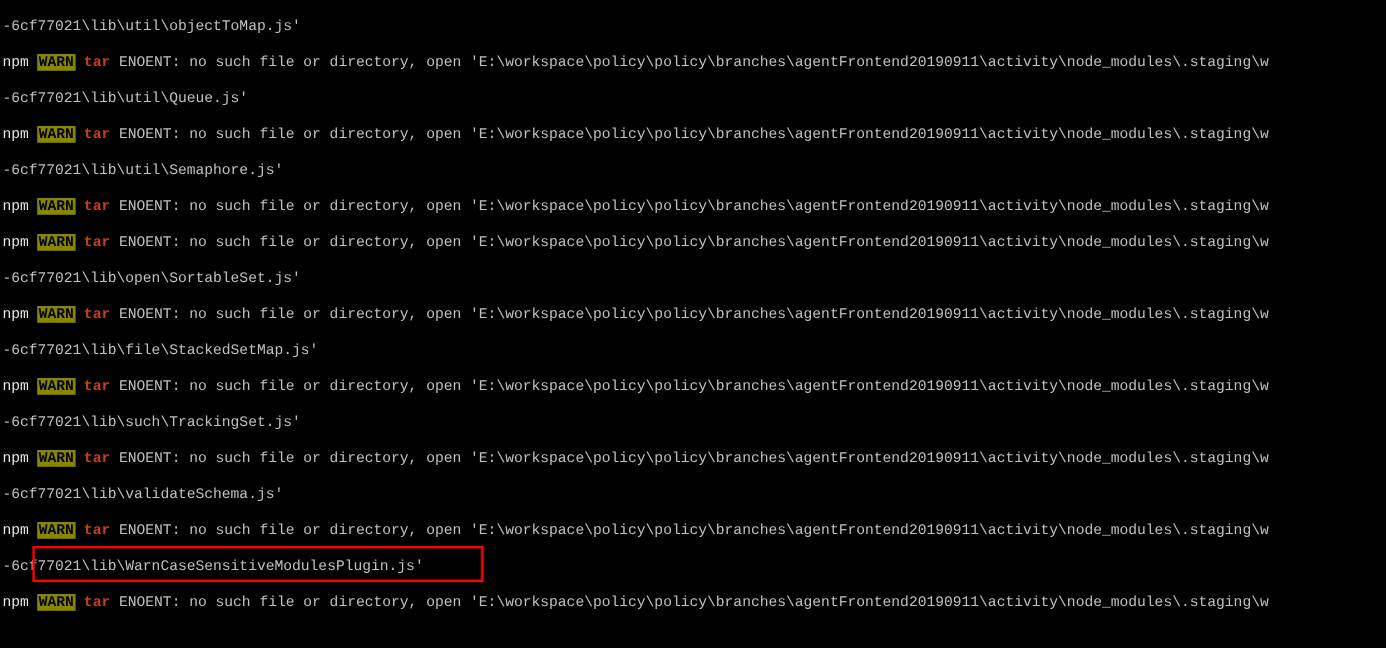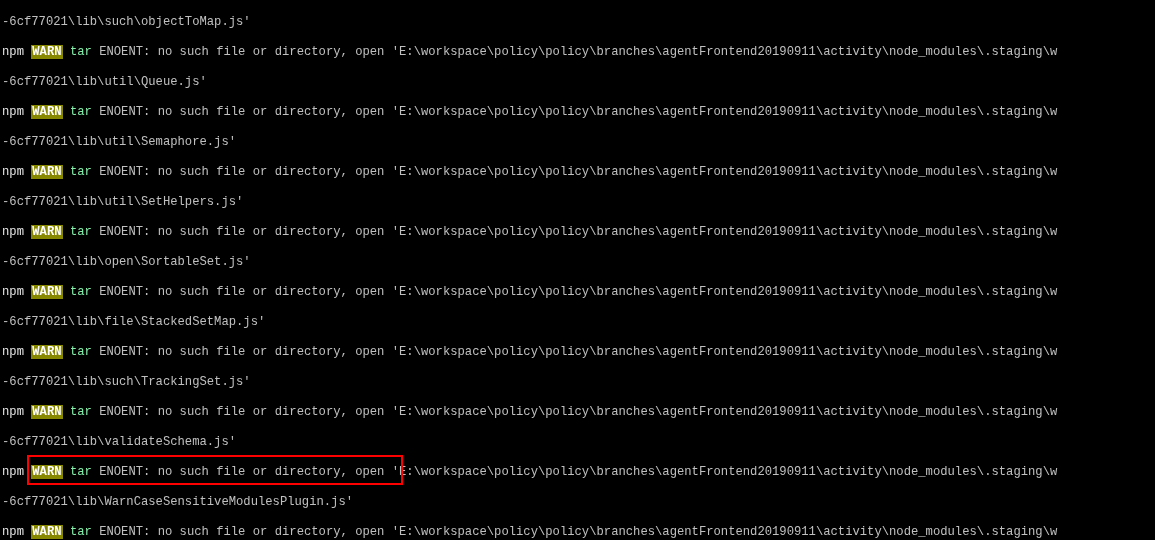--- a/index.html
+++ b/index.html
@@ -1,34 +1,33 @@
 <!DOCTYPE html>
 <html><head>
 <meta charset="utf-8">
 <style>
 html,body{margin:0;padding:0;background:#000;width:1155px;height:540px;overflow:hidden}
 .term{font-family:"Courier New",monospace;font-size:12.2px;line-height:15px;color:#c0c0c0;white-space:pre-wrap;word-break:break-all;padding:0 2px}
 .row{display:block}
 .npm{color:#e5e5e5}
-.warn{background:#878700;color:#ffffff;font-weight:bold;padding:0 1px}
-.tar{color:#86efac;font-weight:normal}
+.warn{background:#878700;color:#000000;font-weight:bold;padding:0 1px}
+.tar{color:#c2410c;font-weight:bold}
 .path{color:#c0c0c0}
 .box{position:absolute;border:2px solid #ff0000;pointer-events:none}
 </style>
 </head>
 <body>
 
 <div class="term">
-<span class="row"><span class="path">-6cf77021\lib\such\objectToMap.js'</span></span>
+<span class="row"><span class="path">-6cf77021\lib\util\objectToMap.js'</span></span>
 <span class="row"><span class="npm">npm</span> <span class="warn">WARN</span> <span class="tar">tar</span> <span class="path">ENOENT: no such file or directory, open</span> <span class="path">'E:\workspace\policy\policy\branches\agentFrontend20190911\activity\node_modules\.staging\w</span></span>
 <span class="row"><span class="path">-6cf77021\lib\util\Queue.js'</span></span>
 <span class="row"><span class="npm">npm</span> <span class="warn">WARN</span> <span class="tar">tar</span> <span class="path">ENOENT: no such file or directory, open</span> <span class="path">'E:\workspace\policy\policy\branches\agentFrontend20190911\activity\node_modules\.staging\w</span></span>
 <span class="row"><span class="path">-6cf77021\lib\util\Semaphore.js'</span></span>
 <span class="row"><span class="npm">npm</span> <span class="warn">WARN</span> <span class="tar">tar</span> <span class="path">ENOENT: no such file or directory, open</span> <span class="path">'E:\workspace\policy\policy\branches\agentFrontend20190911\activity\node_modules\.staging\w</span></span>
-<span class="row"><span class="path">-6cf77021\lib\util\SetHelpers.js'</span></span>
 <span class="row"><span class="npm">npm</span> <span class="warn">WARN</span> <span class="tar">tar</span> <span class="path">ENOENT: no such file or directory, open</span> <span class="path">'E:\workspace\policy\policy\branches\agentFrontend20190911\activity\node_modules\.staging\w</span></span>
 <span class="row"><span class="path">-6cf77021\lib\open\SortableSet.js'</span></span>
 <span class="row"><span class="npm">npm</span> <span class="warn">WARN</span> <span class="tar">tar</span> <span class="path">ENOENT: no such file or directory, open</span> <span class="path">'E:\workspace\policy\policy\branches\agentFrontend20190911\activity\node_modules\.staging\w</span></span>
 <span class="row"><span class="path">-6cf77021\lib\file\StackedSetMap.js'</span></span>
 <span class="row"><span class="npm">npm</span> <span class="warn">WARN</span> <span class="tar">tar</span> <span class="path">ENOENT: no such file or directory, open</span> <span class="path">'E:\workspace\policy\policy\branches\agentFrontend20190911\activity\node_modules\.staging\w</span></span>
 <span class="row"><span class="path">-6cf77021\lib\such\TrackingSet.js'</span></span>
 <span class="row"><span class="npm">npm</span> <span class="warn">WARN</span> <span class="tar">tar</span> <span class="path">ENOENT: no such file or directory, open</span> <span class="path">'E:\workspace\policy\policy\branches\agentFrontend20190911\activity\node_modules\.staging\w</span></span>
 <span class="row"><span class="path">-6cf77021\lib\validateSchema.js'</span></span>
 <span class="row"><span class="npm">npm</span> <span class="warn">WARN</span> <span class="tar">tar</span> <span class="path">ENOENT: no such file or directory, open</span> <span class="path">'E:\workspace\policy\policy\branches\agentFrontend20190911\activity\node_modules\.staging\w</span></span>
 <span class="row"><span class="path">-6cf77021\lib\WarnCaseSensitiveModulesPlugin.js'</span></span>

